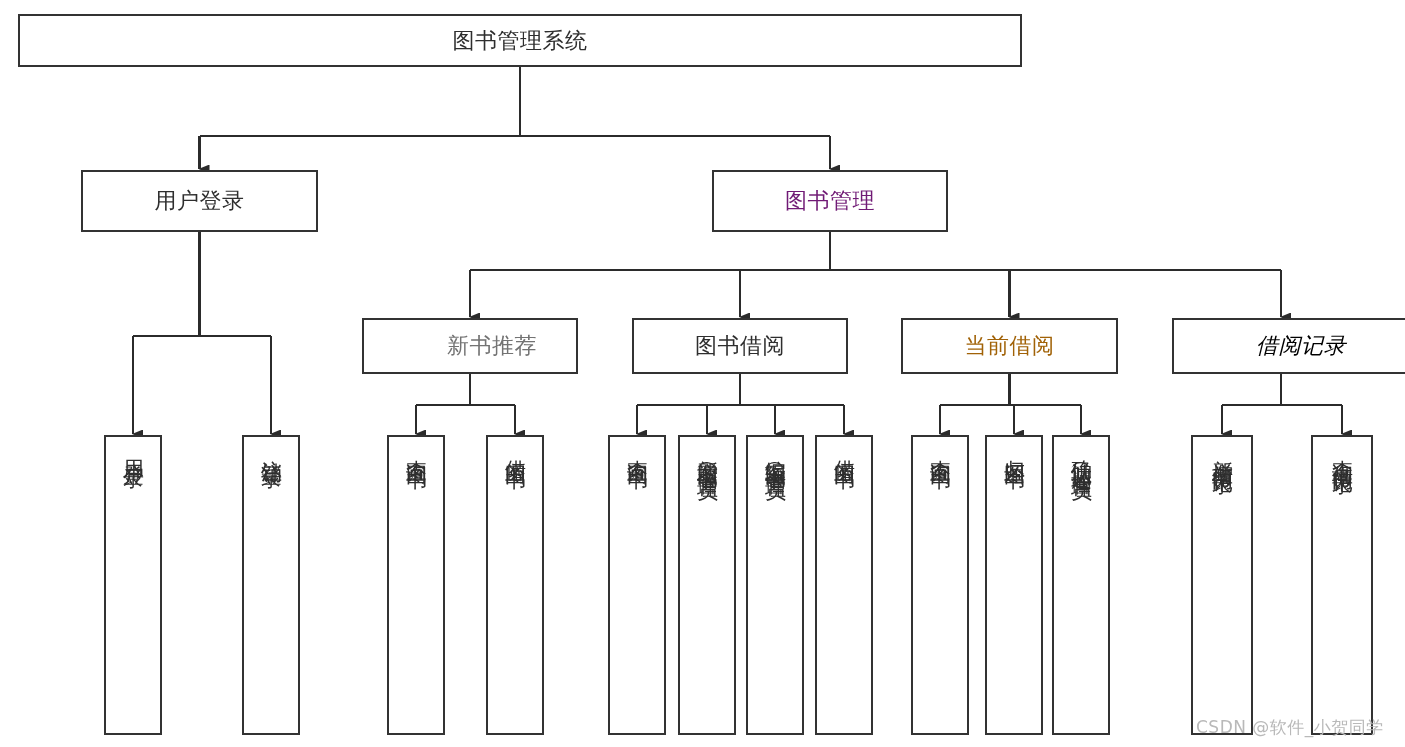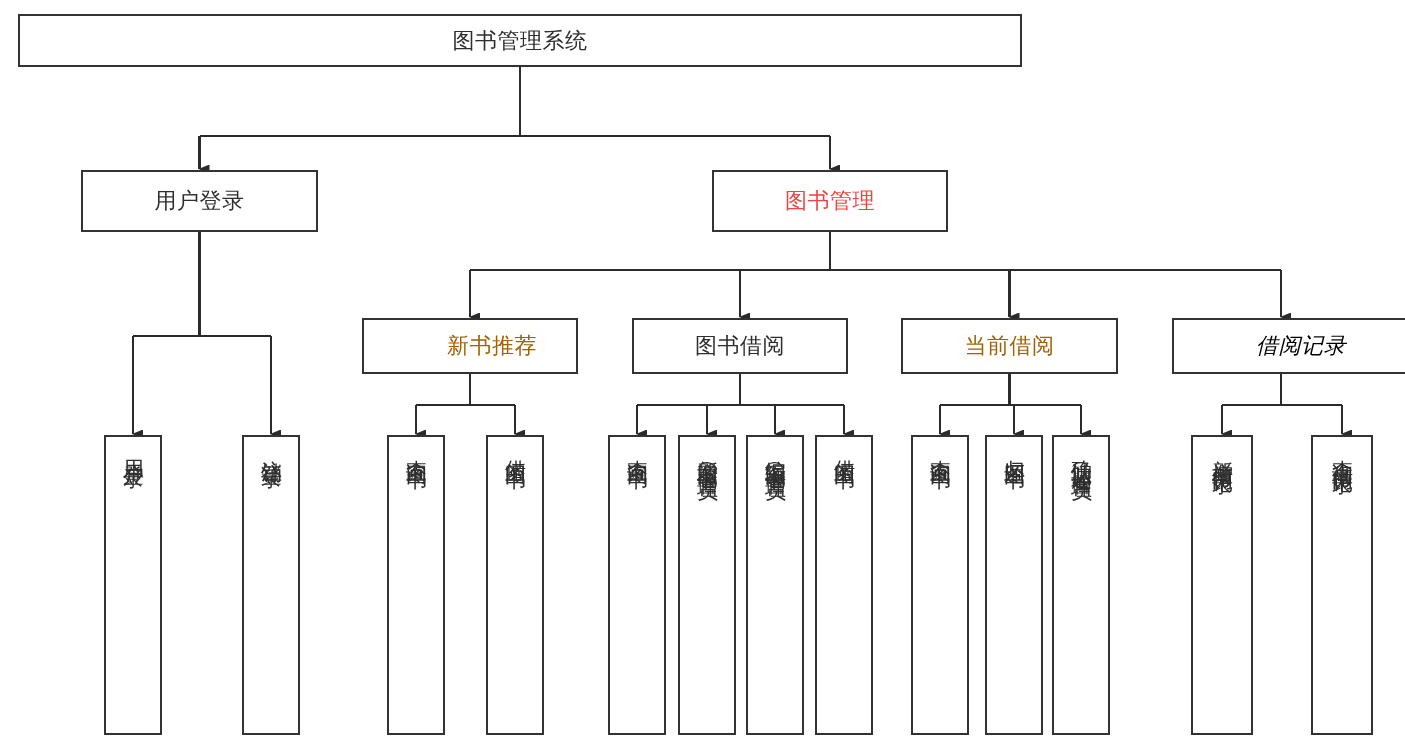--- a/index.html
+++ b/index.html
@@ -111,24 +111,24 @@
         <line x1="1342" y1="405" x2="1342" y2="434" stroke="#2b2b2b" stroke-width="2.6" shape-rendering="crispEdges" marker-end="url(#arrowhead)"></line>
       </g>
   </svg>
   <div id="nodes">
       <div class="node h root" style="left: 18px; top: 14px; width: 1004px; height: 53px; border-color: rgb(51, 51, 51); background: rgb(255, 255, 255); color: rgb(46, 46, 46);">
         <span>图书管理系统</span>
       </div>
       <div class="node h" style="left: 81px; top: 170px; width: 237px; height: 62px; border-color: rgb(51, 51, 51); background: rgb(255, 255, 255); color: rgb(46, 46, 46);">
         <span>用户登录</span>
       </div>
-      <div class="node h" style="left: 712px; top: 170px; width: 236px; height: 62px; border-color: rgb(51, 51, 51); background: rgb(255, 255, 255); color: #ef4444;">
+      <div class="node h" style="left: 712px; top: 170px; width: 236px; height: 62px; border-color: rgb(51, 51, 51); background: rgb(255, 255, 255); color: #701a75;">
         <span>图书管理</span>
       </div>
-      <div class="node h" style="left: 362px; top: 318px; width: 216px; height: 56px; border-color: rgb(51, 51, 51); background: rgb(255, 255, 255); color: #a16207; padding-left: 44px;">
+      <div class="node h" style="left: 362px; top: 318px; width: 216px; height: 56px; border-color: rgb(51, 51, 51); background: rgb(255, 255, 255); color: #737373; padding-left: 44px;">
         <span>新书推荐</span>
       </div>
       <div class="node h" style="left: 632px; top: 318px; width: 216px; height: 56px; border-color: rgb(51, 51, 51); background: rgb(255, 255, 255); color: rgb(46, 46, 46); align-items: center;">
         <span>图书借阅</span>
       </div>
       <div class="node h" style="left: 901px; top: 318px; width: 217px; height: 56px; border-color: rgb(51, 51, 51); background: rgb(255, 255, 255); color: #a16207;">
         <span>当前借阅</span>
       </div>
       <div class="node h" style="left: 1172px; top: 318px; width: 258px; height: 56px; border-color: rgb(51, 51, 51); background: rgb(255, 255, 255); color: #000000; font-style: italic;">
         <span>借阅记录</span>
@@ -166,13 +166,14 @@
       <div class="node v" style="left: 1052px; top: 435px; width: 58px; height: 300px; border-color: rgb(51, 51, 51); background: rgb(255, 255, 255); color: rgb(46, 46, 46);">
         <span class="vtext">确认归还（管理员）</span>
       </div>
       <div class="node v" style="left: 1191px; top: 435px; width: 62px; height: 300px; border-color: rgb(51, 51, 51); background: rgb(255, 255, 255); color: rgb(46, 46, 46);">
         <span class="vtext">新增借阅记录</span>
       </div>
       <div class="node v" style="left: 1311px; top: 435px; width: 62px; height: 300px; border-color: rgb(51, 51, 51); background: rgb(255, 255, 255); color: rgb(46, 46, 46);">
         <span class="vtext">查询借阅记录</span>
       </div>
     </div>
+  <div class="watermark" style="left: 1196px; top: 716px; color: rgb(185, 185, 185);">CSDN @软件_小贺同学</div>
 </div>
 
 </body></html>

